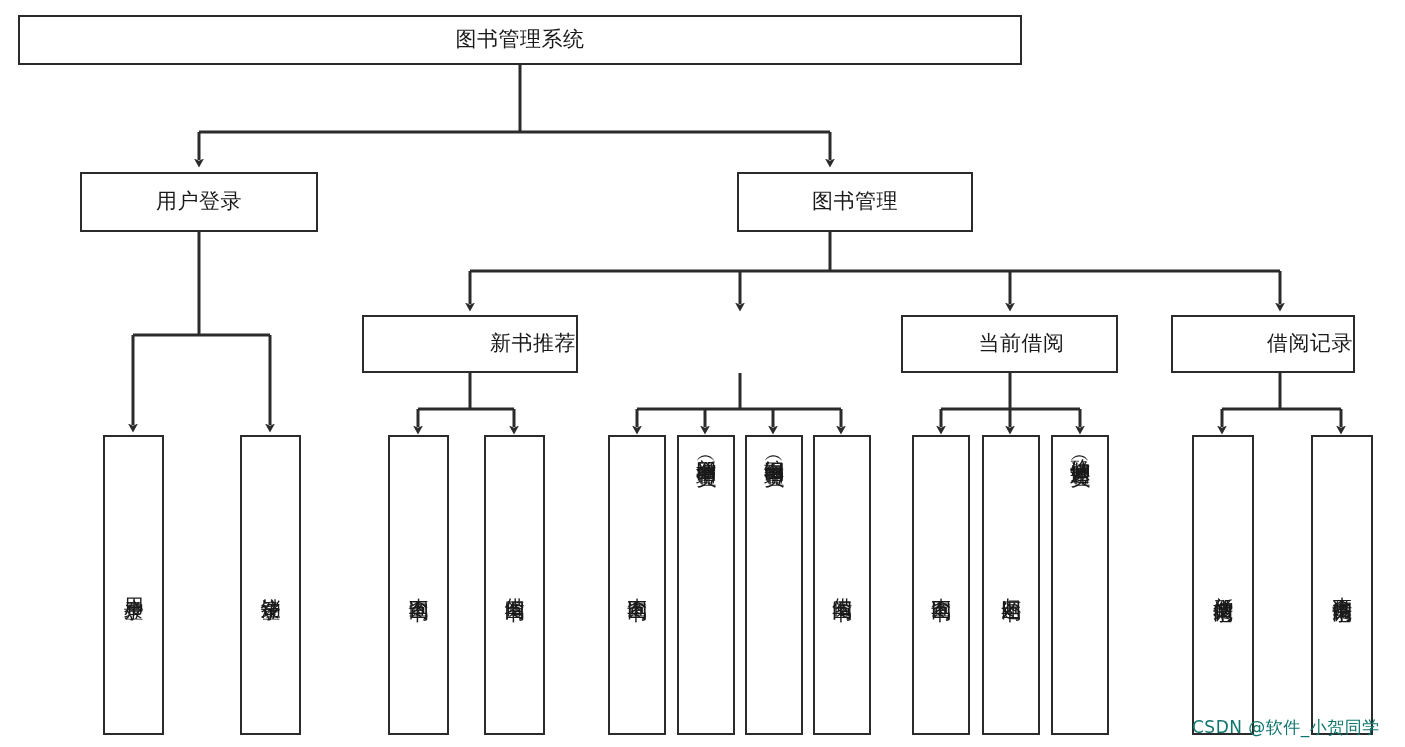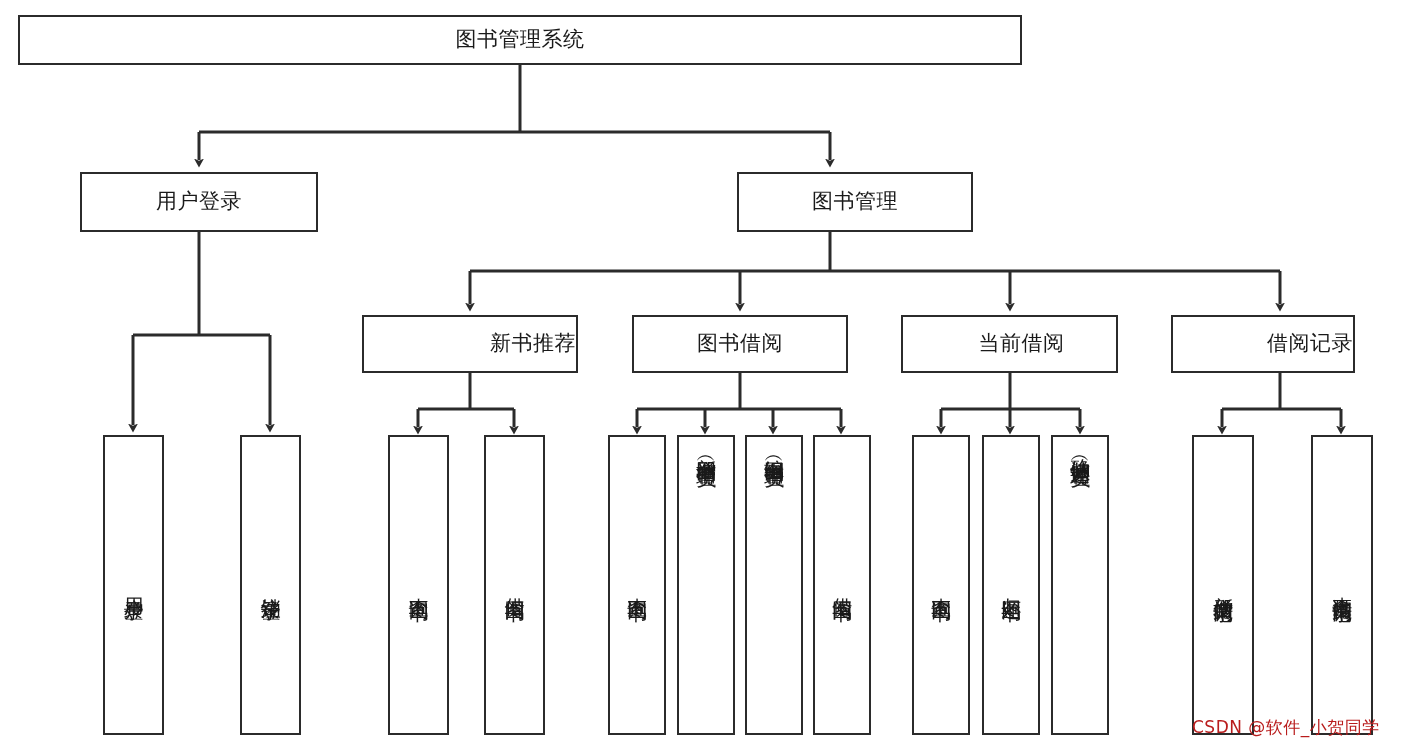--- a/index.html
+++ b/index.html
@@ -60,21 +60,21 @@
     letter-spacing: 1.5px;
     white-space: nowrap;
   }
   .node.vertical.center-vert {
     align-items: center;
     padding-top: 0;
   }
   .watermark {
     position: absolute;
     font-size: 17px;
-    color: #b91c1c;
+    color: #0f766e;
     white-space: nowrap;
     letter-spacing: 0.5px;
   }
 </style>
 </head>
 <body>
 
 <div id="diagram-canvas">
 
   <svg class="connector-layer" viewBox="0 0 1405 747" xmlns="http://www.w3.org/2000/svg">
@@ -134,23 +134,20 @@
   </div>
 
   <div class="node horizontal" style="left:712px; top:172px; width:236px; height:60px;margin-left:25px;">
     <span class="node-label">图书管理</span>
   </div>
 
   <div class="node horizontal" style="left:362px; top:315px; width:216px; height:58px;justify-content:flex-end;">
     <span class="node-label">新书推荐</span>
   </div>
 
-  <div class="node horizontal" style="left:632px; top:315px; width:216px; height:58px;">
-    <span class="node-label">图书借阅</span>
-  </div>
 
   <div class="node horizontal" style="left:901px; top:315px; width:217px; height:58px;padding-left:24px;">
     <span class="node-label">当前借阅</span>
   </div>
 
   <div class="node horizontal" style="left:1171px; top:315px; width:184px; height:58px;justify-content:flex-end;">
     <span class="node-label">借阅记录</span>
   </div>
 
   <div class="node vertical center-vert" style="left:103px; top:435px; width:61px; height:300px;">

